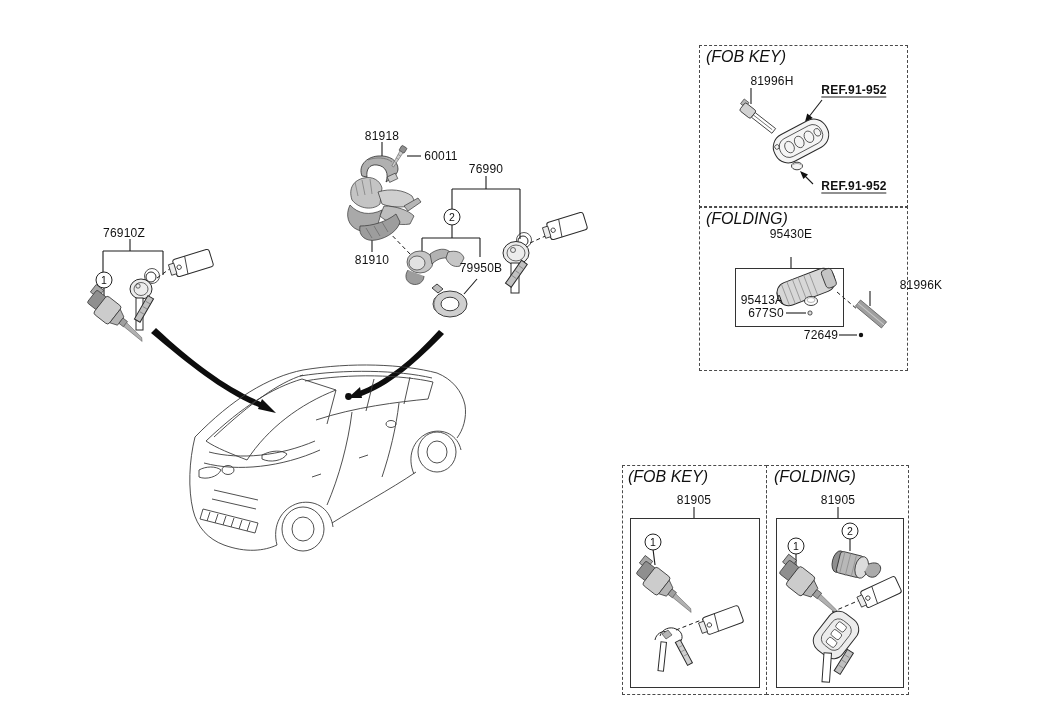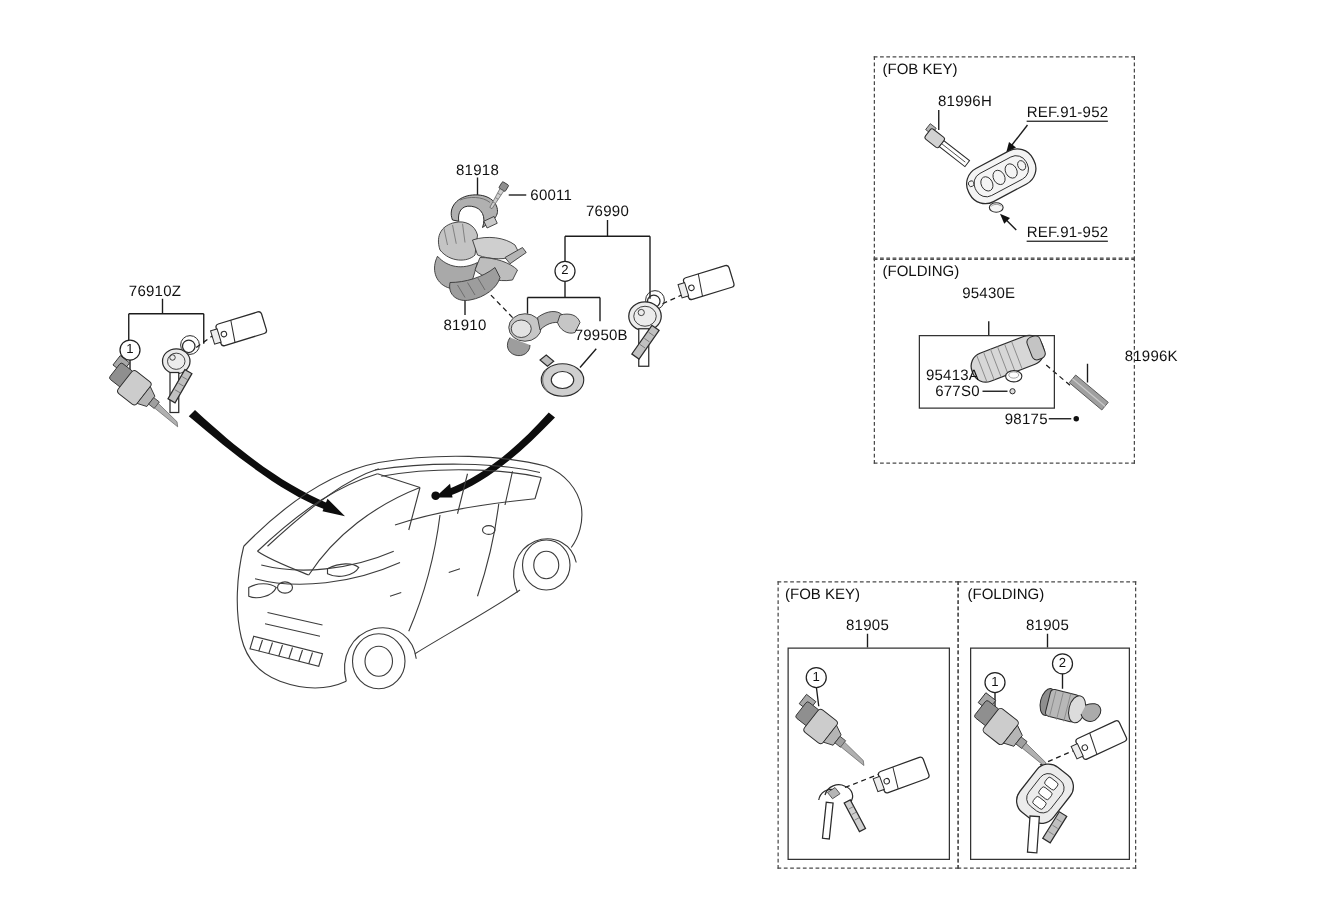--- a/index.html
+++ b/index.html
@@ -1,22 +1,22 @@
 <!DOCTYPE html>
 <html><head>
 <meta charset="utf-8">
 <style>
   html,body{margin:0;padding:0;background:#fff;}
   #stage{position:relative;width:1063px;height:727px;background:#ffffff;overflow:hidden;
          font-family:"Liberation Sans",sans-serif;}
   svg{position:absolute;left:0;top:0;}
   .lbl{position:absolute;transform:translate(-50%,-50%);font-size:12px;color:#111;
        white-space:nowrap;letter-spacing:.2px;z-index:3;}
-  .hdr{position:absolute;font-size:12px;color:#111;white-space:nowrap;z-index:3;}
-  .ref{font-weight:normal;border-bottom:1.4px solid #222;padding-bottom:0px;}
+  .hdr{position:absolute;font-size:16px;color:#111;white-space:nowrap;z-index:3;font-style:italic;}
+  .ref{font-weight:bold;border-bottom:1.4px solid #222;padding-bottom:0px;}
   .callout{position:absolute;width:15px;height:15px;border:1.2px solid #222;border-radius:50%;
        background:#fff;display:flex;align-items:center;justify-content:center;
        font-size:10.5px;color:#111;transform:translate(-50%,-50%);z-index:3;line-height:1;}
   .panel{position:absolute;border:1.3px dashed #4a4a4a;z-index:1;}
   .inner{position:absolute;border:1.2px solid #333;z-index:1;}
 </style>
 </head>
 <body>
 
 <div id="stage">
@@ -274,21 +274,21 @@
   <div class="hdr" style="left:706px;top:48px">(FOB KEY)</div>
   <div class="lbl" style="left:772px;top:81px">81996H</div>
   <div class="lbl ref" style="left:854px;top:90px">REF.91-952</div>
   <div class="lbl ref" style="left:854px;top:186px">REF.91-952</div>
 
   <div class="hdr" style="left:706px;top:210px">(FOLDING)</div>
   <div class="lbl" style="left:791px;top:234px">95430E</div>
   <div class="lbl" style="left:762px;top:300px">95413A</div>
   <div class="lbl" style="left:766px;top:313px">677S0</div>
   <div class="lbl" style="left:921px;top:285px">81996K</div>
-  <div class="lbl" style="left:821px;top:335px">98175</div>
+  <div class="lbl" style="left:821px;top:335px">72649</div>
 
   <div class="hdr" style="left:628px;top:468px">(FOB KEY)</div>
   <div class="lbl" style="left:694px;top:500px">81905</div>
   <div class="hdr" style="left:774px;top:468px">(FOLDING)</div>
   <div class="lbl" style="left:838px;top:500px">81905</div>
 
   <div class="callout" style="left:104px;top:280px">1</div>
   <div class="callout" style="left:452px;top:217px">2</div>
   <div class="callout" style="left:653px;top:542px">1</div>
   <div class="callout" style="left:796px;top:546px">1</div>

